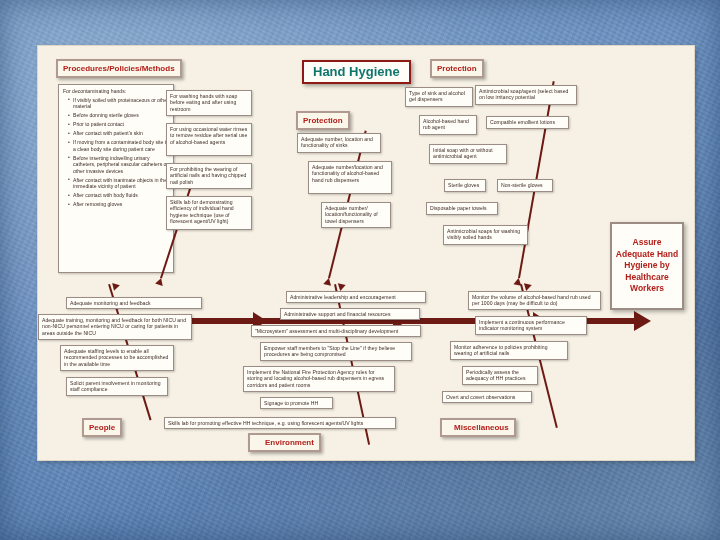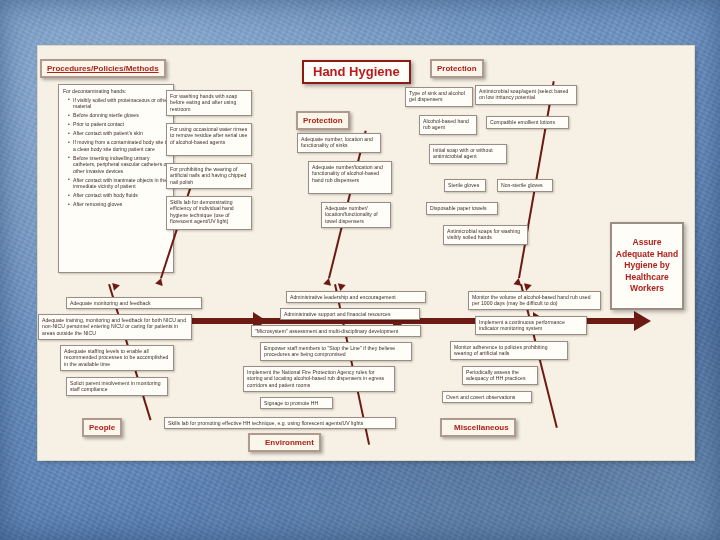--- a/index.html
+++ b/index.html
@@ -71,21 +71,21 @@
     padding:2px 5px;
     box-sizing:border-box;
     text-align:center;
     white-space:nowrap;
   }
   .title{
     position:absolute;left:302px;top:60px;
     background:#fffdf7;
     border:2px solid #8e1a16;
     box-shadow:2px 2px 4px rgba(0,0,0,.35);
-    color:#b91c1c;font-weight:bold;font-size:13px;line-height:16px;
+    color:#0f766e;font-weight:bold;font-size:13px;line-height:16px;
     padding:2px 9px;
   }
   .goal{
     position:absolute;left:610px;top:222px;width:74px;height:88px;
     background:#fffdf7;border:2px solid #9b8d86;
     box-shadow:2px 2px 4px rgba(0,0,0,.3);
     color:#b3201c;font-weight:bold;font-size:8.5px;line-height:11.6px;
     text-align:center;display:flex;align-items:center;justify-content:center;
     box-sizing:border-box;padding:2px;
   }
@@ -123,21 +123,21 @@
   <div class="spine"></div>
   <div class="spine-head"></div>
   <div class="chev" style="left:215px;top:266px;"></div>
   <div class="chev" style="left:355px;top:266px;"></div>
   <div class="chev" style="left:495px;top:266px;"></div>
 
   <div class="title" style="left:264px;top:14px;">Hand Hygiene</div>
 
   <div class="goal" style="left:572px;top:176px;">Assure Adequate Hand Hygiene by Healthcare Workers</div>
 
-  <div class="cat" style="left:2px;top:13px;text-decoration:underline;">Procedures/Policies/Methods</div>
+  <div class="cat" style="left:18px;top:13px;">Procedures/Policies/Methods</div>
 
   <div class="listbox" style="left:20px;top:38px;width:116px;height:189px;">
     <div class="hd">For decontaminating hands:</div>
     <ul>
       <li>If visibly soiled with proteinaceous or other material</li>
       <li>Before donning sterile gloves</li>
       <li>Prior to patient contact</li>
       <li>After contact with patient's skin</li>
       <li>If moving from a contaminated body site to a clean body site during patient care</li>
       <li>Before inserting indwelling urinary catheters, peripheral vascular catheters or other invasive devices</li>

